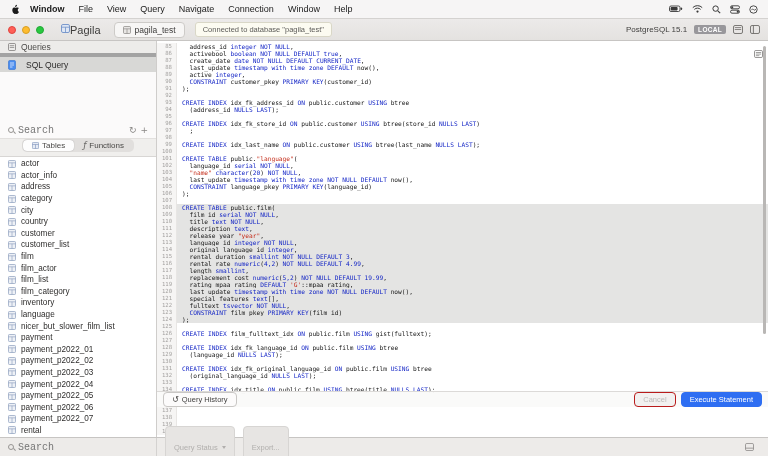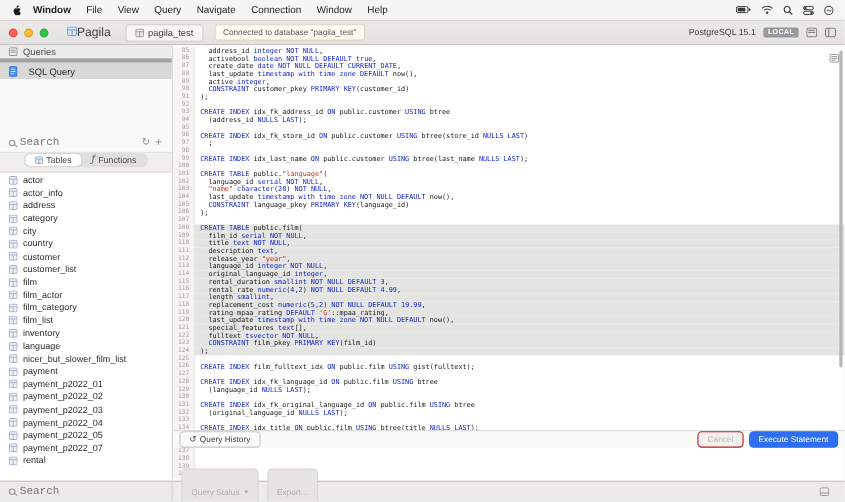--- a/index.html
+++ b/index.html
@@ -329,38 +329,38 @@
           </svg>
     <span class="tname">film_actor</span>
   </div>
 
   <div class="table-row">
     <svg width="8" height="8" viewBox="0 0 9 9">
             <rect x="0.5" y="0.5" width="8" height="8" rx="1.2" fill="#eef1f6" stroke="#93a4c2" stroke-width="0.9"></rect>
             <line x1="0.5" y1="3.2" x2="8.5" y2="3.2" stroke="#93a4c2" stroke-width="0.8"></line>
             <line x1="4.5" y1="3.2" x2="4.5" y2="8.5" stroke="#93a4c2" stroke-width="0.8"></line>
           </svg>
+    <span class="tname">film_list</span>
+  </div>
+
+  <div class="table-row">
+    <svg width="8" height="8" viewBox="0 0 9 9">
+            <rect x="0.5" y="0.5" width="8" height="8" rx="1.2" fill="#eef1f6" stroke="#93a4c2" stroke-width="0.9"></rect>
+            <line x1="0.5" y1="3.2" x2="8.5" y2="3.2" stroke="#93a4c2" stroke-width="0.8"></line>
+            <line x1="4.5" y1="3.2" x2="4.5" y2="8.5" stroke="#93a4c2" stroke-width="0.8"></line>
+          </svg>
     <span class="tname">film_category</span>
   </div>
 
   <div class="table-row">
     <svg width="8" height="8" viewBox="0 0 9 9">
             <rect x="0.5" y="0.5" width="8" height="8" rx="1.2" fill="#eef1f6" stroke="#93a4c2" stroke-width="0.9"></rect>
             <line x1="0.5" y1="3.2" x2="8.5" y2="3.2" stroke="#93a4c2" stroke-width="0.8"></line>
             <line x1="4.5" y1="3.2" x2="4.5" y2="8.5" stroke="#93a4c2" stroke-width="0.8"></line>
           </svg>
-    <span class="tname">film_list</span>
-  </div>
-
-  <div class="table-row">
-    <svg width="8" height="8" viewBox="0 0 9 9">
-            <rect x="0.5" y="0.5" width="8" height="8" rx="1.2" fill="#eef1f6" stroke="#93a4c2" stroke-width="0.9"></rect>
-            <line x1="0.5" y1="3.2" x2="8.5" y2="3.2" stroke="#93a4c2" stroke-width="0.8"></line>
-            <line x1="4.5" y1="3.2" x2="4.5" y2="8.5" stroke="#93a4c2" stroke-width="0.8"></line>
-          </svg>
     <span class="tname">inventory</span>
   </div>
 
   <div class="table-row">
     <svg width="8" height="8" viewBox="0 0 9 9">
             <rect x="0.5" y="0.5" width="8" height="8" rx="1.2" fill="#eef1f6" stroke="#93a4c2" stroke-width="0.9"></rect>
             <line x1="0.5" y1="3.2" x2="8.5" y2="3.2" stroke="#93a4c2" stroke-width="0.8"></line>
             <line x1="4.5" y1="3.2" x2="4.5" y2="8.5" stroke="#93a4c2" stroke-width="0.8"></line>
           </svg>
     <span class="tname">language</span>
@@ -422,20 +422,28 @@
 
   <div class="table-row">
     <svg width="8" height="8" viewBox="0 0 9 9">
             <rect x="0.5" y="0.5" width="8" height="8" rx="1.2" fill="#eef1f6" stroke="#93a4c2" stroke-width="0.9"></rect>
             <line x1="0.5" y1="3.2" x2="8.5" y2="3.2" stroke="#93a4c2" stroke-width="0.8"></line>
             <line x1="4.5" y1="3.2" x2="4.5" y2="8.5" stroke="#93a4c2" stroke-width="0.8"></line>
           </svg>
     <span class="tname">payment_p2022_05</span>
   </div>
 
+  <div class="table-row">
+    <svg width="8" height="8" viewBox="0 0 9 9">
+            <rect x="0.5" y="0.5" width="8" height="8" rx="1.2" fill="#eef1f6" stroke="#93a4c2" stroke-width="0.9"></rect>
+            <line x1="0.5" y1="3.2" x2="8.5" y2="3.2" stroke="#93a4c2" stroke-width="0.8"></line>
+            <line x1="4.5" y1="3.2" x2="4.5" y2="8.5" stroke="#93a4c2" stroke-width="0.8"></line>
+          </svg>
+    <span class="tname">payment_p2022_06</span>
+  </div>
 
   <div class="table-row">
     <svg width="8" height="8" viewBox="0 0 9 9">
             <rect x="0.5" y="0.5" width="8" height="8" rx="1.2" fill="#eef1f6" stroke="#93a4c2" stroke-width="0.9"></rect>
             <line x1="0.5" y1="3.2" x2="8.5" y2="3.2" stroke="#93a4c2" stroke-width="0.8"></line>
             <line x1="4.5" y1="3.2" x2="4.5" y2="8.5" stroke="#93a4c2" stroke-width="0.8"></line>
           </svg>
     <span class="tname">payment_p2022_07</span>
   </div>
 

